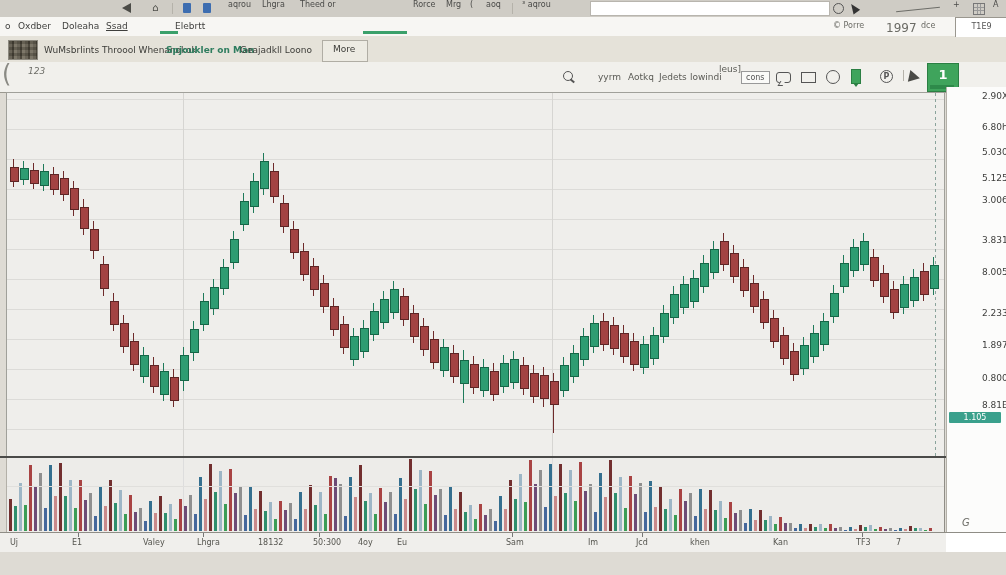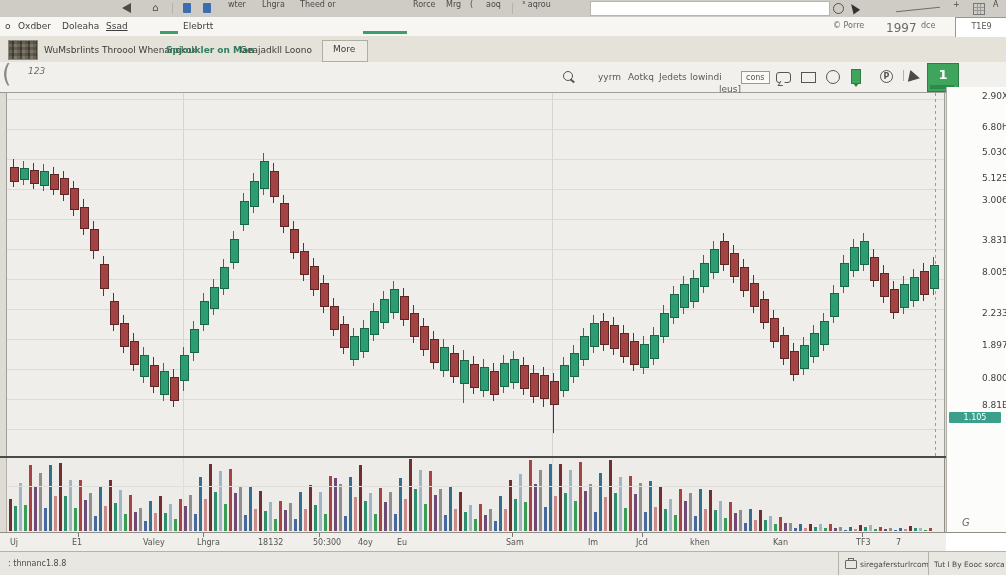--- a/index.html
+++ b/index.html
@@ -507,68 +507,60 @@
       <div class="abs tick" style="position: absolute; left: 642px;"></div>
       <div class="abs time-label" style="position: absolute; left: 690px;">khen</div>
       <div class="abs time-label" style="position: absolute; left: 773px;">Kan</div>
       <div class="abs time-label" style="position: absolute; left: 856px;">TF3</div>
       <div class="abs tick" style="position: absolute; left: 862px;"></div>
       <div class="abs time-label" style="position: absolute; left: 896px;">7</div>
     </div>
   <div class="abs time-box"></div>
   <span class="abs corner-g" style="left:962px;top:517px">G</span>
 
-  <div class="abs status">
-    <span class="abs t8" style="left:8px;top:7px">: thnnanc1.8.8</span>
-    <div class="abs status-div" style="left:838px"></div>
-    <span class="abs ibrief" style="left:845px"></span>
-    <span class="abs t8" style="left:860px;top:8px;font-size:7.5px">siregafersturlrcom</span>
-    <div class="abs status-div" style="left:928px"></div>
-    <span class="abs t8" style="left:934px;top:8px;font-size:7.5px">Tut I By Eooc sorca</span>
-  </div>
 <div class="abs iback" style="position: absolute; left: 122px;"></div>
     <div class="abs ihome" style="position: absolute; left: 152px;">⌂</div>
     <div class="abs idiv" style="position: absolute; left: 172px; top: 3px;"></div>
     <div class="abs ibm" style="position: absolute; left: 183px;"></div>
     <div class="abs ibm" style="position: absolute; left: 203px;"></div>
-    <div class="abs t8" style="position: absolute; left: 228px;">wter</div>
+    <div class="abs t8" style="position: absolute; left: 228px;">aqrou</div>
     <div class="abs t8" style="position: absolute; left: 262px;">Lhgra</div>
     <div class="abs t8" style="position: absolute; left: 300px;">Theed or</div>
     <div class="abs t8" style="position: absolute; left: 413px;">Rorce</div>
     <div class="abs t8" style="position: absolute; left: 446px;">Mrg</div>
     <div class="abs t8" style="position: absolute; left: 470px;">(</div>
     <div class="abs t8" style="position: absolute; left: 486px;">aoq</div>
     <div class="abs idiv" style="position: absolute; left: 512px; top: 3px;"></div>
     <div class="abs t8" style="position: absolute; left: 522px;">³ aqrou</div>
     <div class="abs iinput" style="position: absolute; left: 590px; width: 238px;"></div>
     <div class="abs iclock" style="position: absolute; left: 833px;"></div>
     <div class="abs icursor" style="position: absolute; left: 850px;"></div>
     <div class="abs islider" style="position: absolute; left: 896px; width: 44px;"></div>
     <div class="abs t8" style="position: absolute; left: 953px;">+</div>
     <div class="abs igrid" style="position: absolute; left: 973px;"></div>
     <div class="abs t8" style="position: absolute; left: 993px;">A</div>
     <div class="abs isearch" style="position: absolute; left: 563px; top: 71px;"></div>
     <div class="abs tbar-label" style="position: absolute; left: 598px; top: 72px;">yyrm</div>
     <div class="abs tbar-label" style="position: absolute; left: 628px; top: 72px;">Aotkq</div>
     <div class="abs tbar-label" style="position: absolute; left: 659px; top: 72px;">Jedets</div>
     <div class="abs tbar-label" style="position: absolute; left: 690px; top: 72px;">lowindi</div>
-    <div class="abs tbar-label" style="position: absolute; left: 719px; top: 84px;">leus]</div>
+    <div class="abs tbar-label" style="position: absolute; left: 719px; top: 64px;">leus]</div>
     <div class="abs boxed" style="position: absolute; left: 741px; top: 71px;">cons</div>
     <div class="abs ibubble" style="position: absolute; left: 776px; top: 72px;"></div>
     <div class="abs irect" style="position: absolute; left: 801px; top: 72px;"></div>
     <div class="abs iellipse" style="position: absolute; left: 826px; top: 70px;"></div>
     <div class="abs imarker" style="position: absolute; left: 851px; top: 69px;"></div>
     <div class="abs ip" style="position: absolute; left: 880px; top: 70px;">P</div>
     <div class="abs idiv" style="position: absolute; left: 903px; top: 70px;"></div>
     <div class="abs iflag" style="position: absolute; left: 909px; top: 71px;"></div>
     <div class="abs menu-item" style="position: absolute; left: 5px; top: 21px;">o</div>
     <div class="abs menu-item" style="position: absolute; left: 18px; top: 21px;">Oxdber</div>
     <div class="abs menu-item" style="position: absolute; left: 62px; top: 21px;">Doleaha</div>
     <div class="abs menu-item" style="position: absolute; left: 106px; top: 21px; text-decoration: underline;">Ssad</div>
-    <div class="abs menu-item" style="position: absolute; left: 183px; top: 21px;">Elebrtt</div>
+    <div class="abs menu-item" style="position: absolute; left: 175px; top: 21px;">Elebrtt</div>
     <div class="abs menu-item" style="position: absolute; left: 833px; top: 21px; font-size: 8px; color: rgb(107, 107, 101);">© Porre</div>
     <div class="abs menu-item" style="position: absolute; left: 886px; top: 21px; font-size: 12px; color: rgb(107, 107, 101);">1997</div>
     <div class="abs menu-item" style="position: absolute; left: 921px; top: 21px; font-size: 8px; color: rgb(107, 107, 101);">dce</div>
     <div class="abs greenline" style="position: absolute; left: 160px; width: 18px;"></div>
     <div class="abs greenline" style="position: absolute; left: 363px; width: 44px;"></div>
     <div class="abs tab-label" style="position: absolute; left: 44px; top: 45px;">WuMsbrlints Throool Whenanokok</div>
     <div class="abs tab-label" style="position: absolute; left: 166px; top: 45px; color: rgb(47, 125, 95); font-weight: bold;">Spjoukler on Man</div>
     <div class="abs tab-label" style="position: absolute; left: 240px; top: 45px;">Geajadkll Loono</div>
   </div>
 

